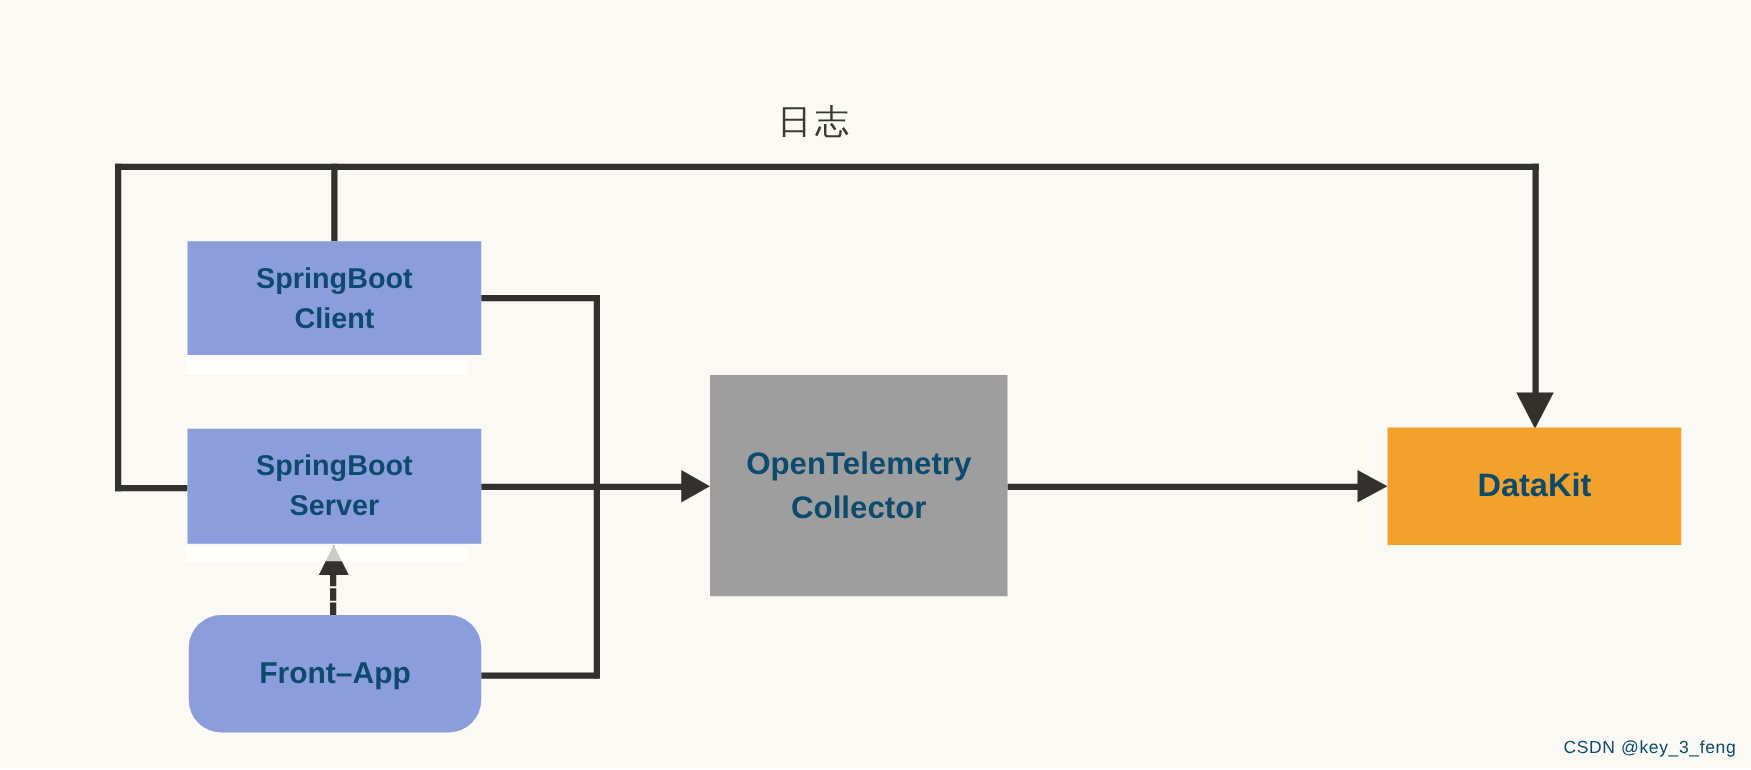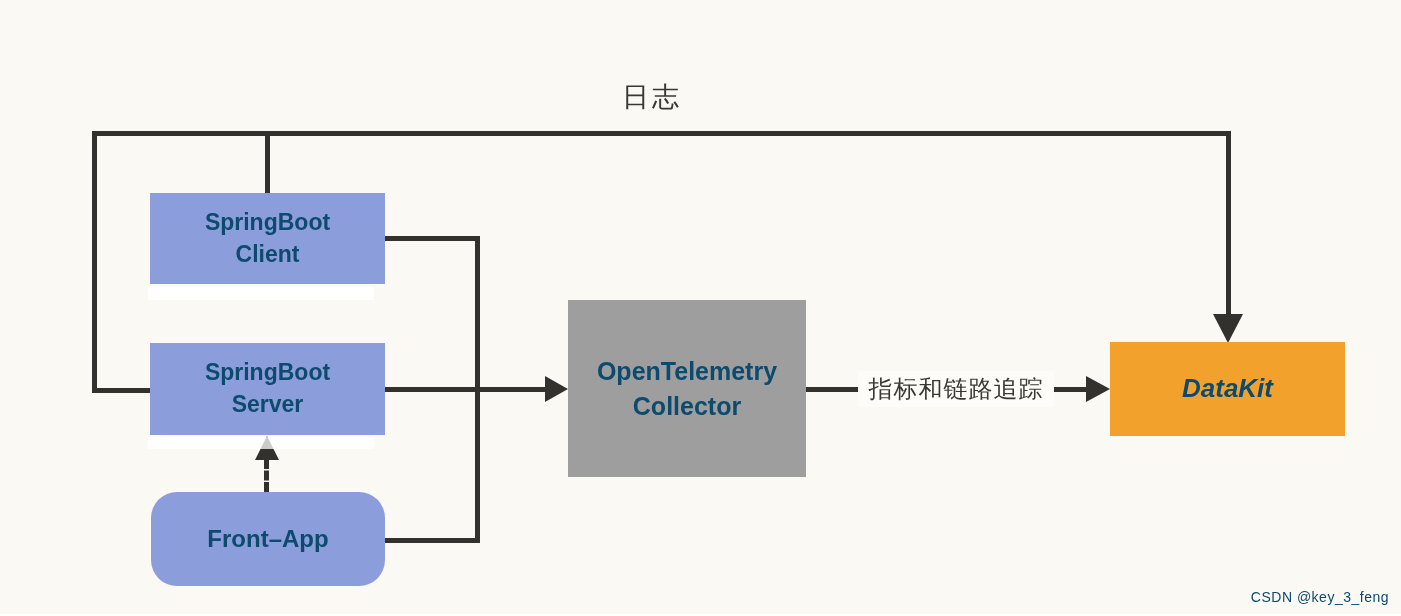--- a/index.html
+++ b/index.html
@@ -9,21 +9,21 @@
     background:#FBF9F4;
   }
   
   .node{
     position:absolute;display:flex;align-items:center;justify-content:center;
     color:#0c4a6e;text-align:center;white-space:pre-line;
     font-weight:600;line-height:1.38;
   }
   .node.blue{background:#8C9DDC;font-size:23px;}
   .node.gray{background:#9E9E9E;font-size:25px;}
-  .node.orange{background:#F2A22C;font-size:26px;font-style:italic;}
+  .node.orange{background:#F2A22C;font-size:26px;}
   #node-client{left:150px;top:193px;width:235px;height:91px;}
   #node-server{left:150px;top:343px;width:235px;height:92px;}
   #node-front {left:151px;top:492px;width:234px;height:94px;font-size:24px;border-radius:26px;}
   #node-otel  {left:568px;top:300px;width:238px;height:177px;}
   #node-datakit{left:1110px;top:342px;width:235px;height:94px;}
   
   .white-strip{position:absolute;background:#FFFFFF;}
   #strip-under-client{left:148px;top:287px;width:226px;height:13px;opacity:.9;}
   #strip-under-server{left:148px;top:437px;width:226px;height:12px;opacity:.75;}
   
@@ -108,17 +108,16 @@
 
   <div class="node blue" id="node-client">SpringBoot
 Client</div>
   <div class="node blue" id="node-server">SpringBoot
 Server</div>
   <div class="node blue" id="node-front">Front–App</div>
   <div class="node gray" id="node-otel">OpenTelemetry
 Collector</div>
   <div class="node orange" id="node-datakit">DataKit</div>
 
-  <div id="label-metrics">指标和链路追踪</div>
 
   <div id="watermark">CSDN @key_3_feng</div>
 
 </div>
 
 </body></html>

